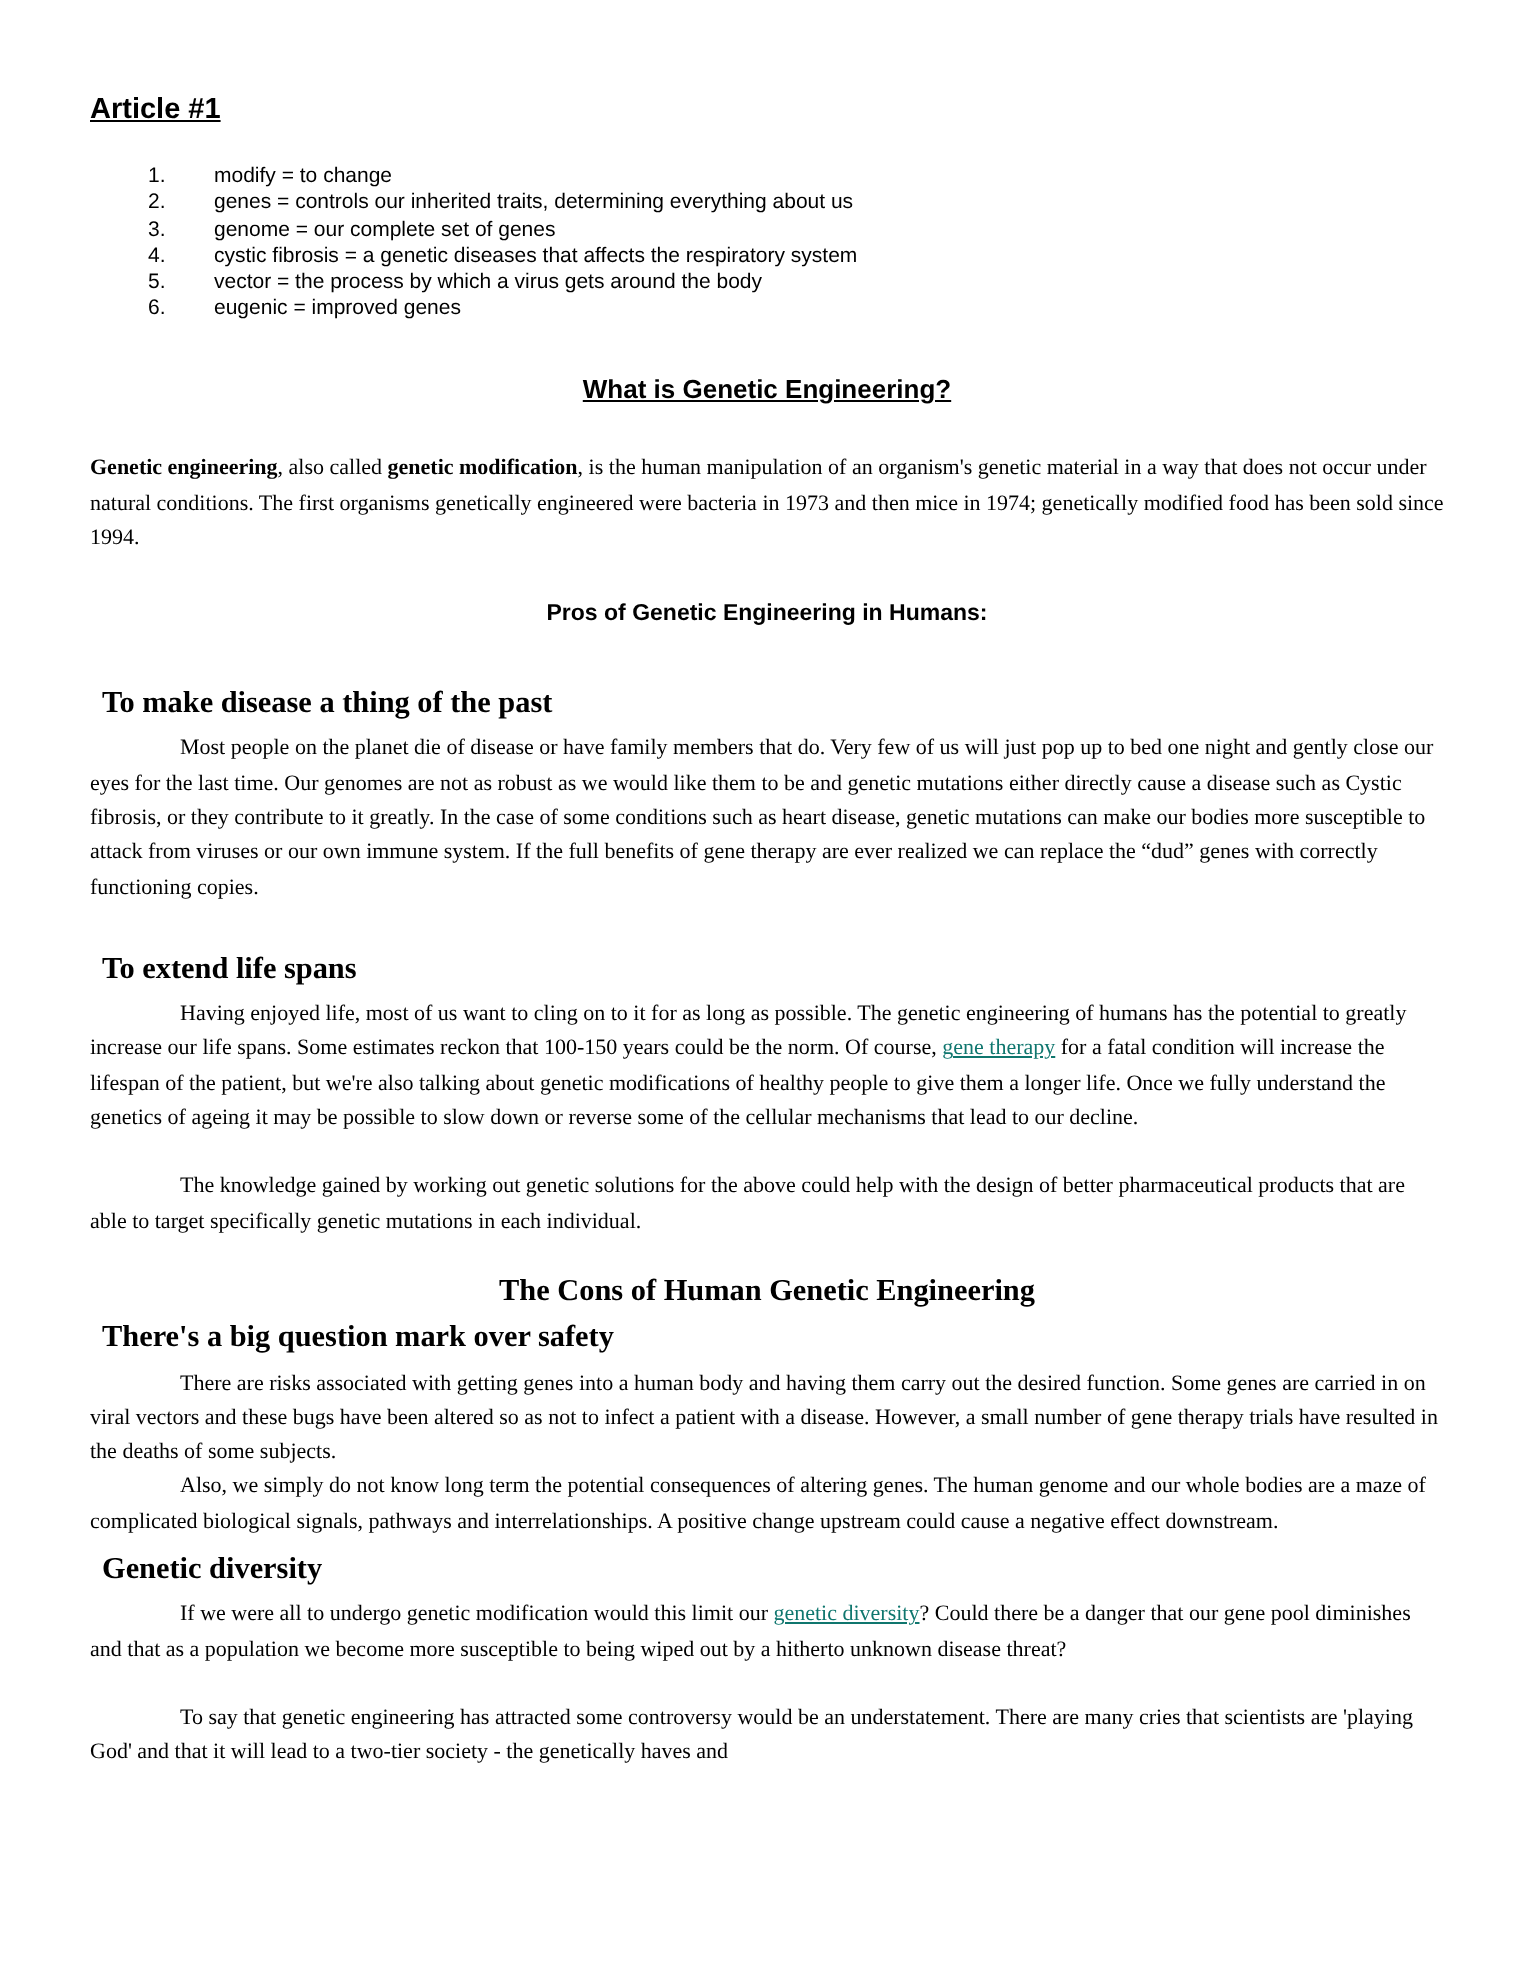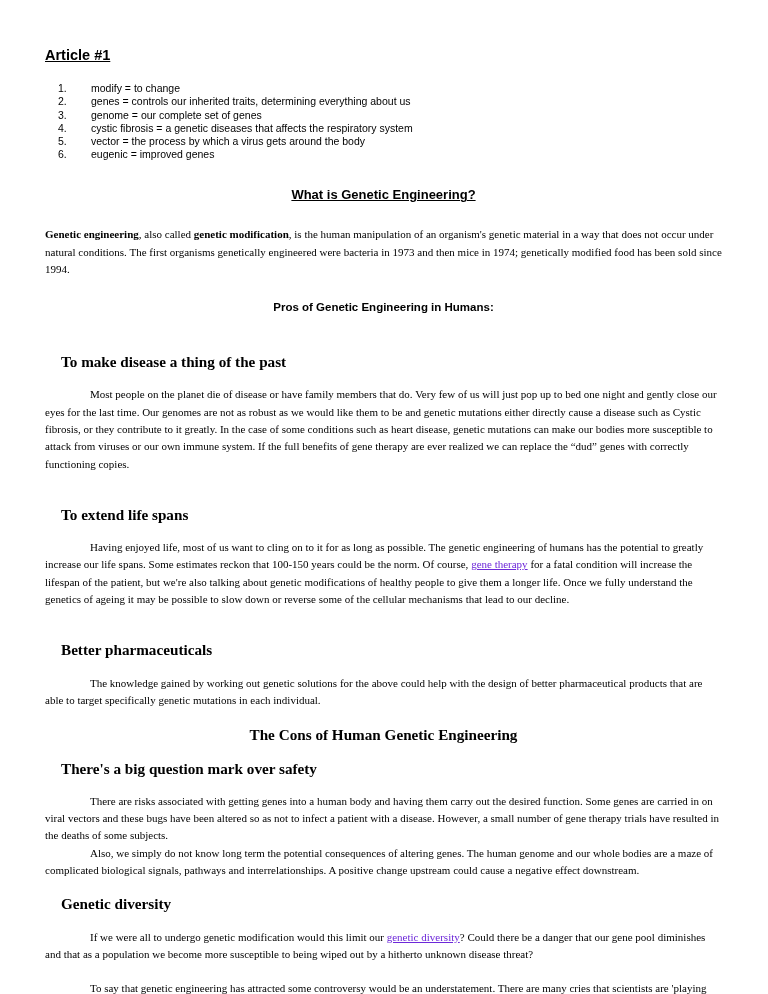--- a/index.html
+++ b/index.html
@@ -36,21 +36,21 @@
     display: inline-block;
   }
   .title-row { margin-bottom: 18px; }
 
   .words-label {
     font-size: 10.5px;
     line-height: 1.3;
     margin: 0 0 1px 0;
   }
   ol.words-list {
-    margin: 0;
+    margin: 16px;
     padding: 0 0 0 13px;
     list-style: none;
     counter-reset: wk;
   }
   ol.words-list li {
     counter-increment: wk;
     font-size: 10.5px;
     line-height: 13.2px;
     position: relative;
     padding-left: 33px;
@@ -88,32 +88,32 @@
   }
   .body-p.indent::before {
     content: "";
     display: inline-block;
     width: 45px;
   }
   .sub-head {
     font-size: 15.2px;
     line-height: 17.3px;
     font-weight: bold;
-    margin: 16px;
+    margin: 6px;
   }
   .center-head-serif {
     text-align: center;
     font-size: 15.2px;
     line-height: 17.3px;
     font-weight: bold;
     margin: 0;
   }
   b.inline-bold { font-weight: bold; }
   a.doclink {
-    color: #6d28d9;
+    color: #0f766e;
     text-decoration: underline;
   }
   .gap-m  { height: 17px; }
   .gap-l  { height: 22px; }
 </style>
 </head>
 <body>
 
 <div class="page">
 
@@ -146,21 +146,20 @@
   <p class="sub-head">To make disease a thing of the past</p>
   <p class="body-p indent">Most people on the planet die of disease or have family members that do. Very few of us will just pop up to bed one night and gently close our eyes for the last time. Our genomes are not as robust as we would like them to be and genetic mutations either directly cause a disease such as Cystic fibrosis, or they contribute to it greatly. In the case of some conditions such as heart disease, genetic mutations can make our bodies more susceptible to attack from viruses or our own immune system. If the full benefits of gene therapy are ever realized we can replace the “dud” genes with correctly functioning copies.</p>
 
   <div class="gap-m"></div>
 
   <p class="sub-head">To extend life spans</p>
   <p class="body-p indent"><span>Having enjoyed life, most of us want to cling on to it for as long as possible. The genetic engineering of humans has the potential to greatly increase our life spans. Some estimates reckon that 100-150 years could be the norm. Of course, </span><a class="doclink" href="#">gene therapy</a><span> for a fatal condition will increase the lifespan of the patient, but we're also talking about genetic modifications of healthy people to give them a longer life. Once we fully understand the genetics of ageing it may be possible to slow down or reverse some of the cellular mechanisms that lead to our decline.</span></p>
 
   <div class="gap-m"></div>
 
-  <p class="sub-head">Better pharmaceuticals</p>
   <p class="body-p indent">The knowledge gained by working out genetic solutions for the above could help with the design of better pharmaceutical products that are able to target specifically genetic mutations in each individual.</p>
 
   <div class="gap-m"></div>
 
   <p class="center-head-serif">The Cons of Human Genetic Engineering</p>
 
   <p class="sub-head">There's a big question mark over safety</p>
   <p class="body-p indent">There are risks associated with getting genes into a human body and having them carry out the desired function. Some genes are carried in on viral vectors and these bugs have been altered so as not to infect a patient with a disease. However, a small number of gene therapy trials have resulted in the deaths of some subjects.</p>
   <p class="body-p indent">Also, we simply do not know long term the potential consequences of altering genes. The human genome and our whole bodies are a maze of complicated biological signals, pathways and interrelationships. A positive change upstream could cause a negative effect downstream.</p>
 

